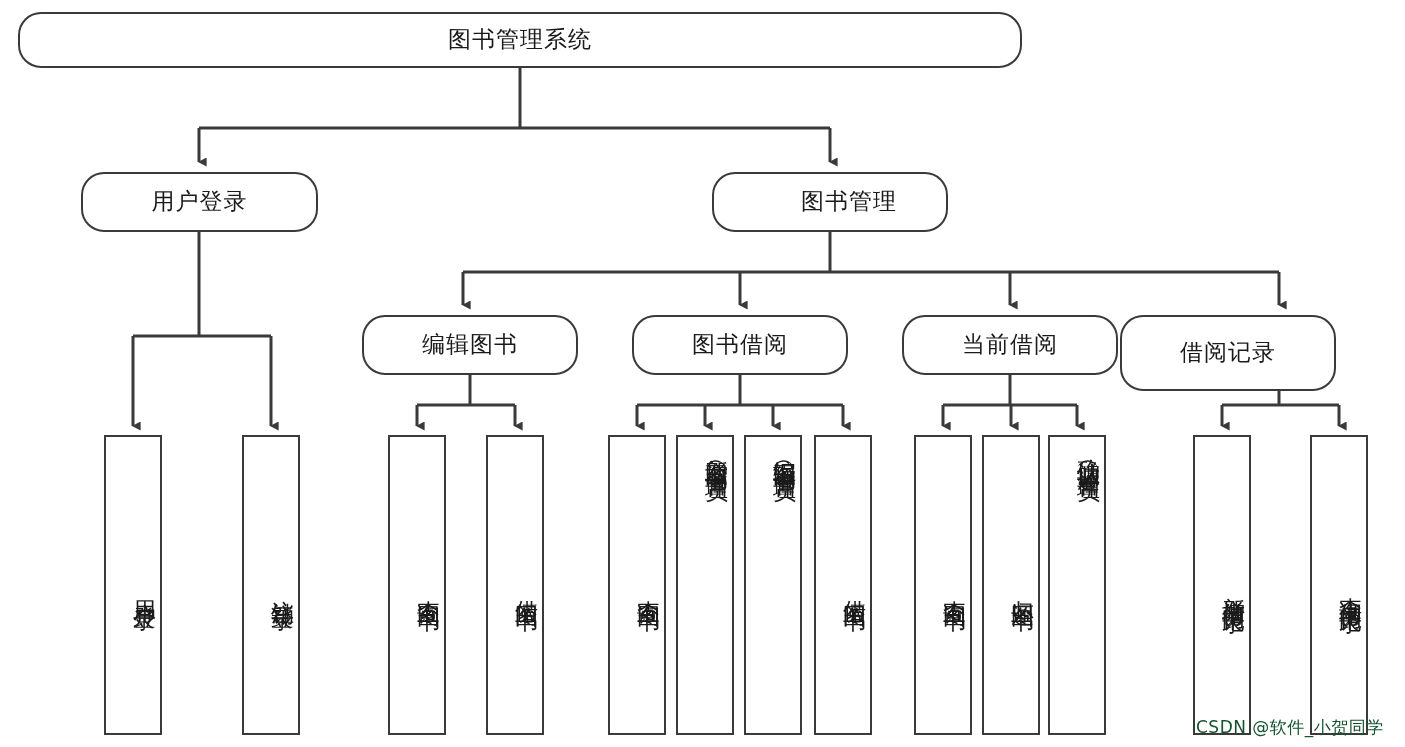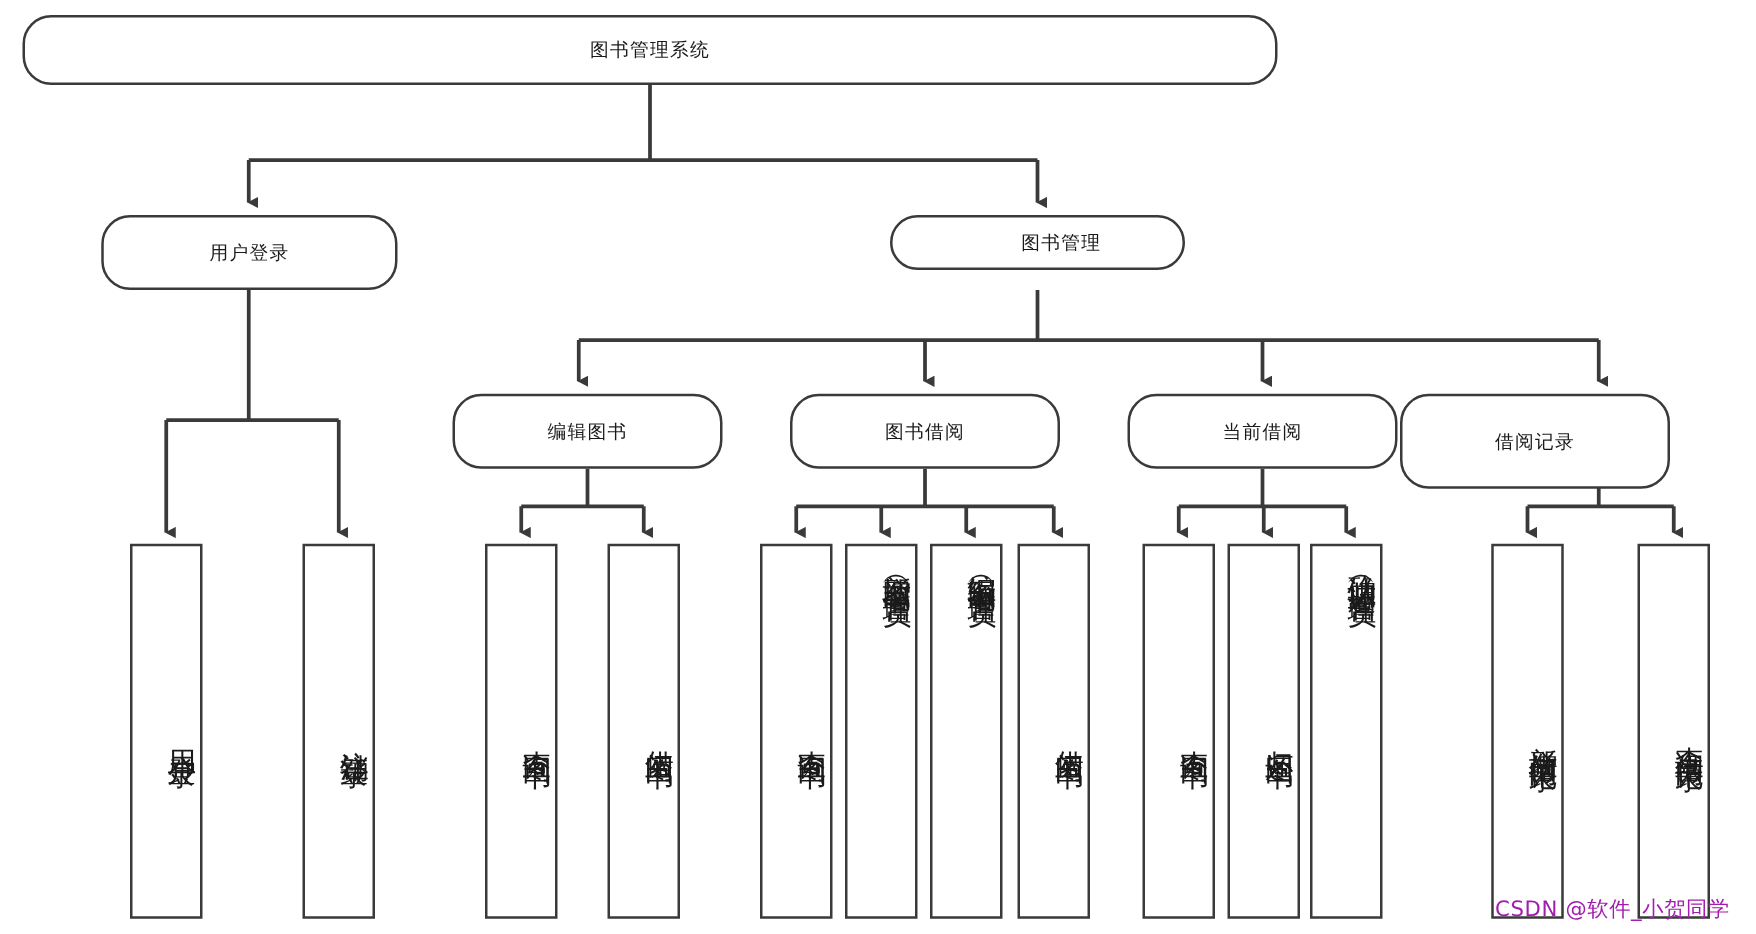--- a/index.html
+++ b/index.html
@@ -29,21 +29,21 @@
     position: absolute;
     box-sizing: border-box;
     background: #ffffff;
     border: 2px solid #3a3a3a;
     display: flex;
     align-items: center;
     justify-content: center;
     color: #1a1a1a;
   }
   .node.horizontal {
-    font-size: 15px;
+    font-size: 23px;
     letter-spacing: 1px;
     line-height: 1.1;
     border-radius: 23px;
   }
   .node.vertical {
     writing-mode: vertical-rl;
     text-orientation: upright;
     font-size: 23px;
     line-height: 1.35;
     letter-spacing: 3px;
@@ -52,21 +52,21 @@
     padding-top: 6px;
   }
   .node.vertical.topalign {
     align-items: flex-start;
     justify-content: flex-start;
     padding-top: 4px;
   }
   .watermark {
     position: absolute;
     font-size: 17px;
-    color: #a21caf;
+    color: #14532d;
     white-space: nowrap;
     letter-spacing: 0.5px;
   }
 </style>
 </head>
 <body>
 
 <div id="diagram-root">
 
   <svg class="wires" viewBox="0 0 1405 747" xmlns="http://www.w3.org/2000/svg">
@@ -119,21 +119,21 @@
     </g>
   </svg>
 
   <div class="node horizontal" style="left:18px; top:12px; width:1004px; height:56px;">
     <span>图书管理系统</span>
   </div>
 
   <div class="node horizontal" style="left:81px; top:172px; width:237px; height:60px;">
     <span>用户登录</span>
   </div>
-  <div class="node horizontal" style="left:712px; top:172px; width:236px; height:44px;padding-left:38px;">
+  <div class="node horizontal" style="left:712px; top:172px; width:236px; height:60px;padding-left:38px;">
     <span>图书管理</span>
   </div>
 
   <div class="node horizontal" style="left:362px; top:315px; width:216px; height:60px;">
     <span>编辑图书</span>
   </div>
   <div class="node horizontal" style="left:632px; top:315px; width:216px; height:60px;justify-content:center;">
     <span>图书借阅</span>
   </div>
   <div class="node horizontal" style="left:902px; top:315px; width:216px; height:60px;">

